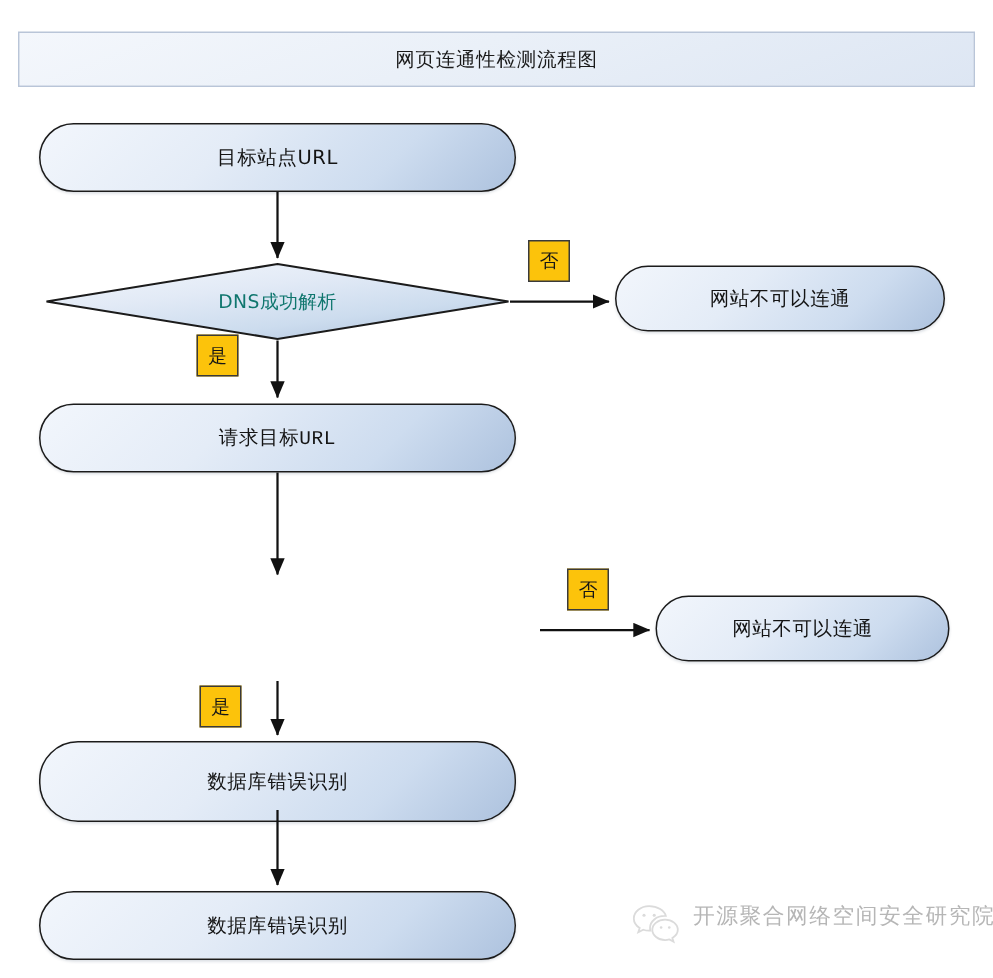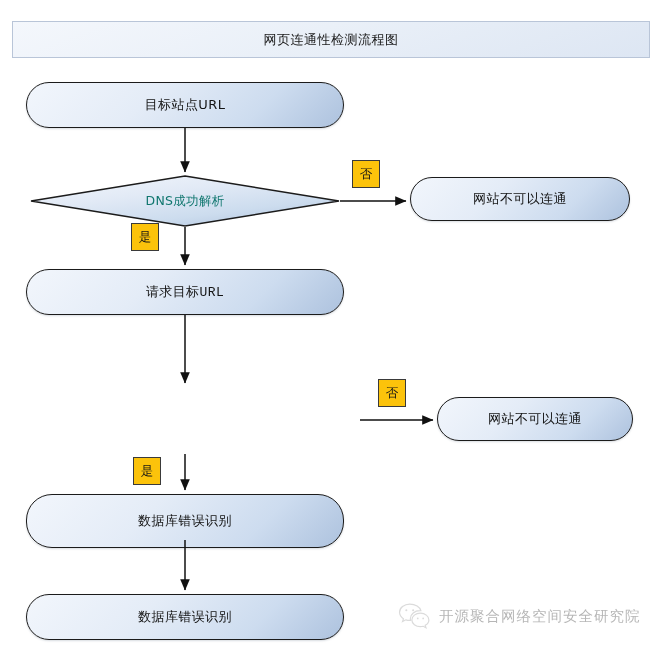--- a/index.html
+++ b/index.html
@@ -111,24 +111,24 @@
     line-height: 1;
   }
   .tag-no-1  { left: 352px; top: 160px; }
   .tag-yes-1 { left: 131px; top: 223px; }
   .tag-no-2  { left: 378px; top: 379px; }
   .tag-yes-2 { left: 133px; top: 457px; }
 
   
   .watermark {
     position: absolute;
-    left: 397px;
+    left: 420px;
     top: 601px;
     display: flex;
-    align-items: center;
+    align-items: flex-start;
     gap: 8px;
     opacity: 0.72;
   }
   .watermark .wechat-icon {
     width: 34px;
     height: 30px;
     opacity: 0.5;
   }
   .watermark .wm-text {
     font-size: 14.5px;

